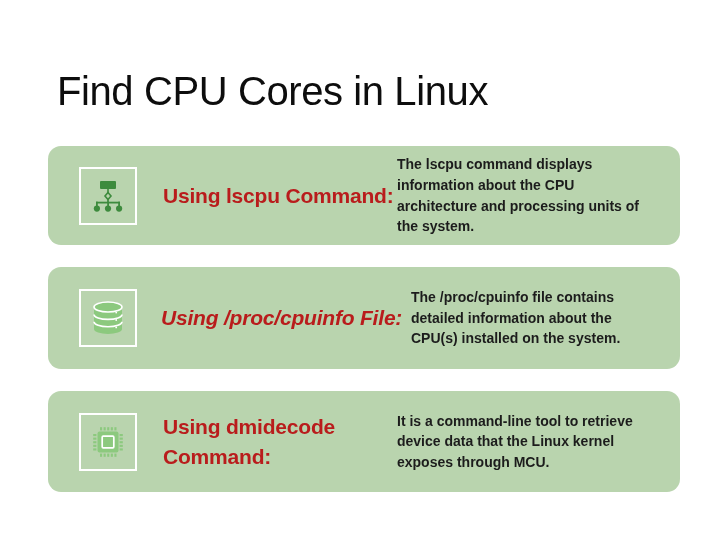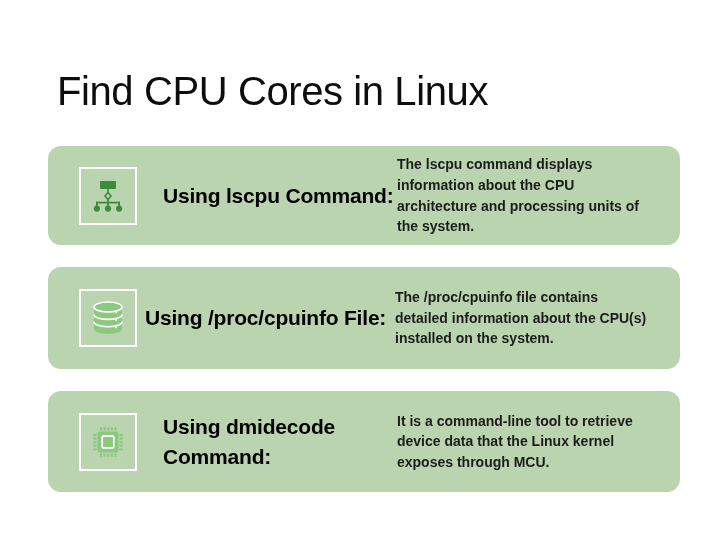--- a/index.html
+++ b/index.html
@@ -63,25 +63,25 @@
     justify-content: center;
   }
   .icon-box svg { display: block; }
 
   .heading {
     flex: 0 0 auto;
     margin-left: 26px;
     width: 232px;
     font-size: 21px;
     font-weight: bold;
-    color: #000000;
+    color: #b91c1c;
     line-height: 1.42;
     letter-spacing: -0.2px;
   }
-  .heading-2 { width: 248px; margin-left: 8px; }
+  .heading-2 { width: 248px; margin-left: 24px; font-style: italic; }
 
   .desc {
     flex: 1 1 auto;
     font-size: 14px;
     font-weight: 600;
     color: #1c1c1c;
     line-height: 1.47;
     padding-right: 22px;
     margin-left: 2px;
   }

